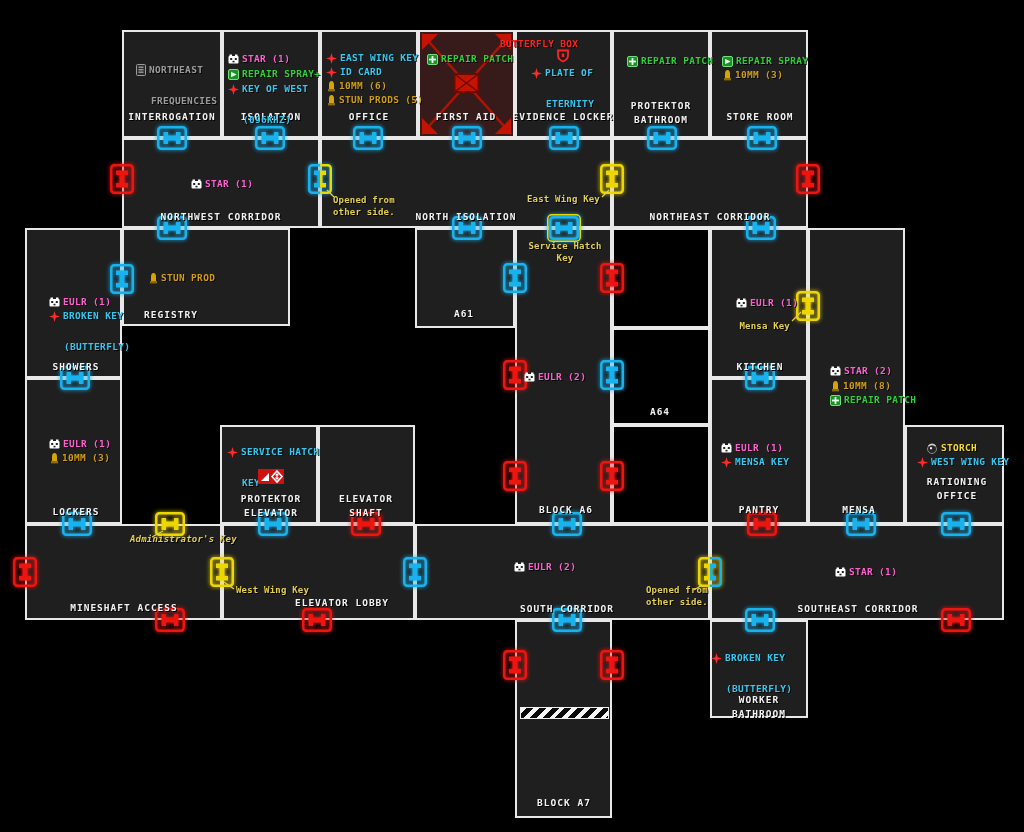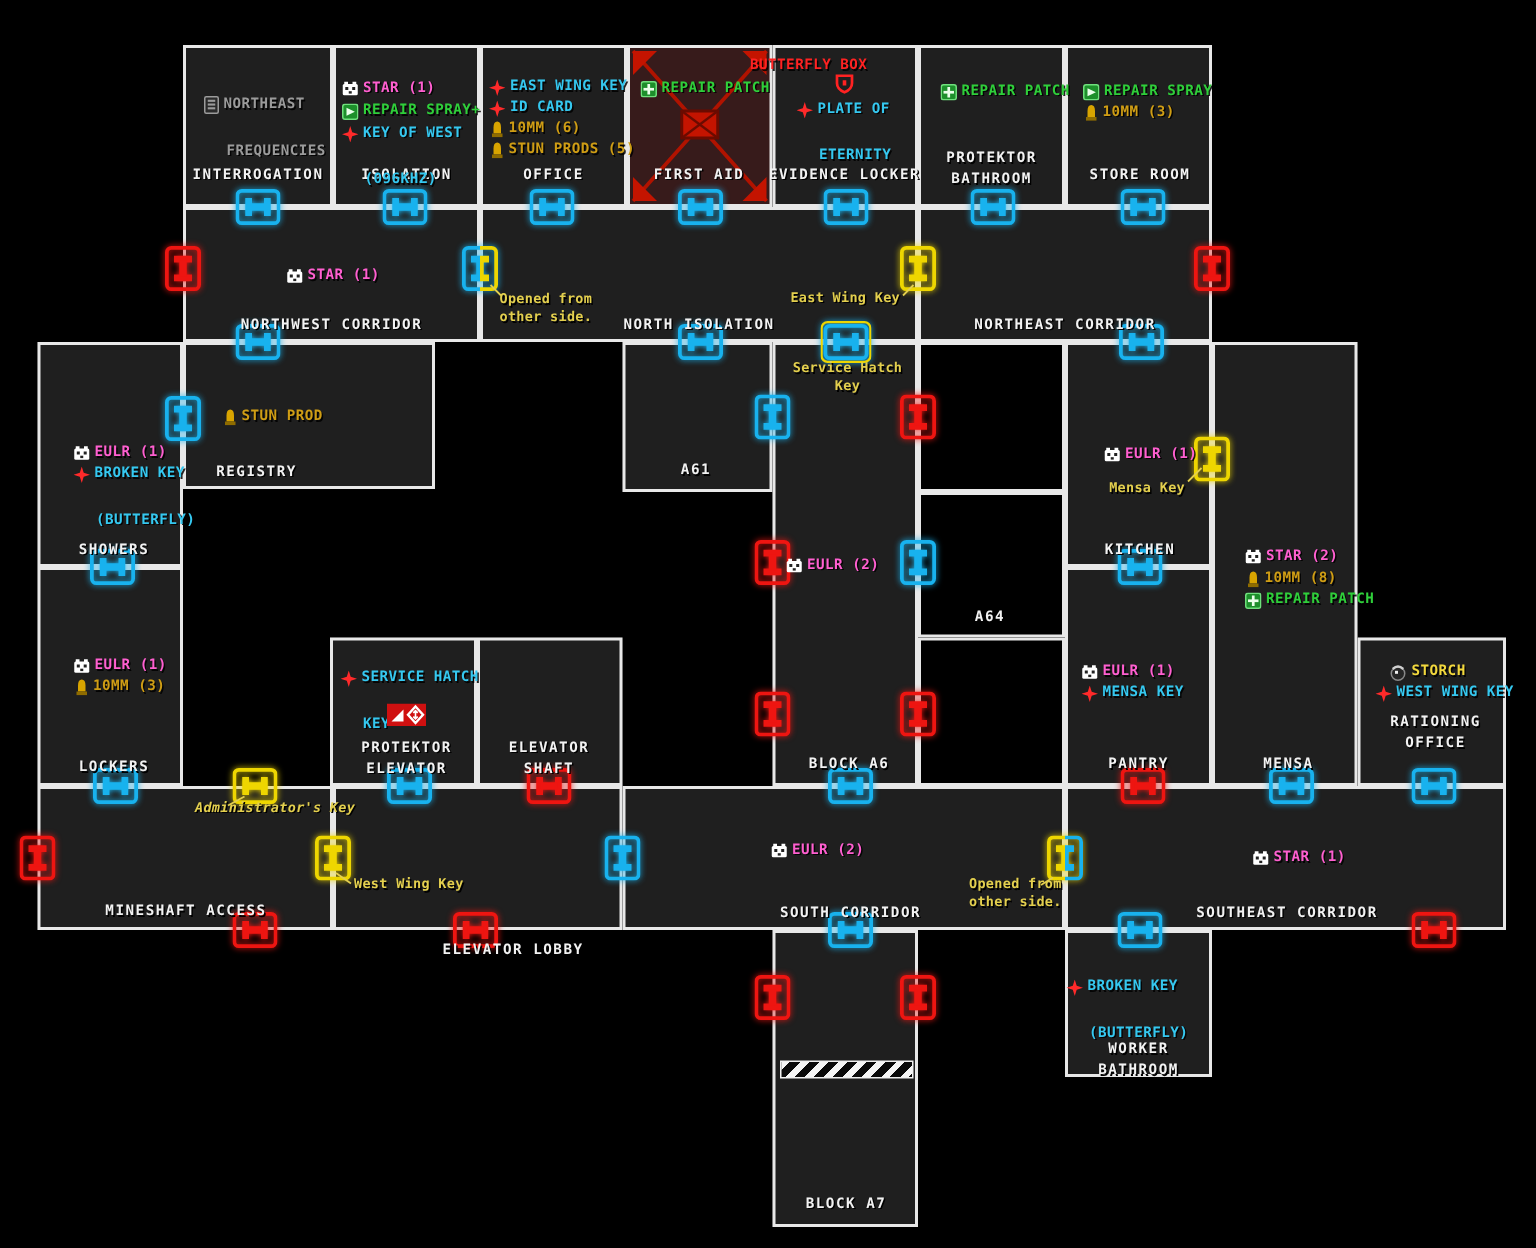--- a/index.html
+++ b/index.html
@@ -456,21 +456,21 @@
     <div class="room dark" style="left: 318px; top: 425px; width: 97px; height: 99px;"></div>
     <div class="rlabel" style="left: 366px; top: 492px;">
       <div>ELEVATOR</div>
       <div>SHAFT</div>
     </div>
     <div class="room dark" style="left: 25px; top: 524px; width: 197px; height: 96px;"></div>
     <div class="rlabel" style="left: 124px; top: 601px;">
       <div>MINESHAFT ACCESS</div>
     </div>
     <div class="room dark" style="left: 222px; top: 524px; width: 193px; height: 96px;"></div>
-    <div class="rlabel" style="left: 318px; top: 627px; padding-left: 48px;">
+    <div class="rlabel" style="left: 318px; top: 596px; padding-left: 48px;">
       <div>ELEVATOR LOBBY</div>
     </div>
     <div class="room dark" style="left: 415px; top: 524px; width: 295px; height: 96px;"></div>
     <div class="rlabel" style="left: 567px; top: 602px;">
       <div>SOUTH CORRIDOR</div>
     </div>
     <div class="item" style="left: 514px; top: 561px; color: rgb(255, 95, 208);">
       <div class="row">
         <span style="line-height: 0;"><svg width="11" height="11" viewBox="0 0 11 11">
             <rect x="1.5" y="0.5" width="2.5" height="3" fill="#fff"></rect>

